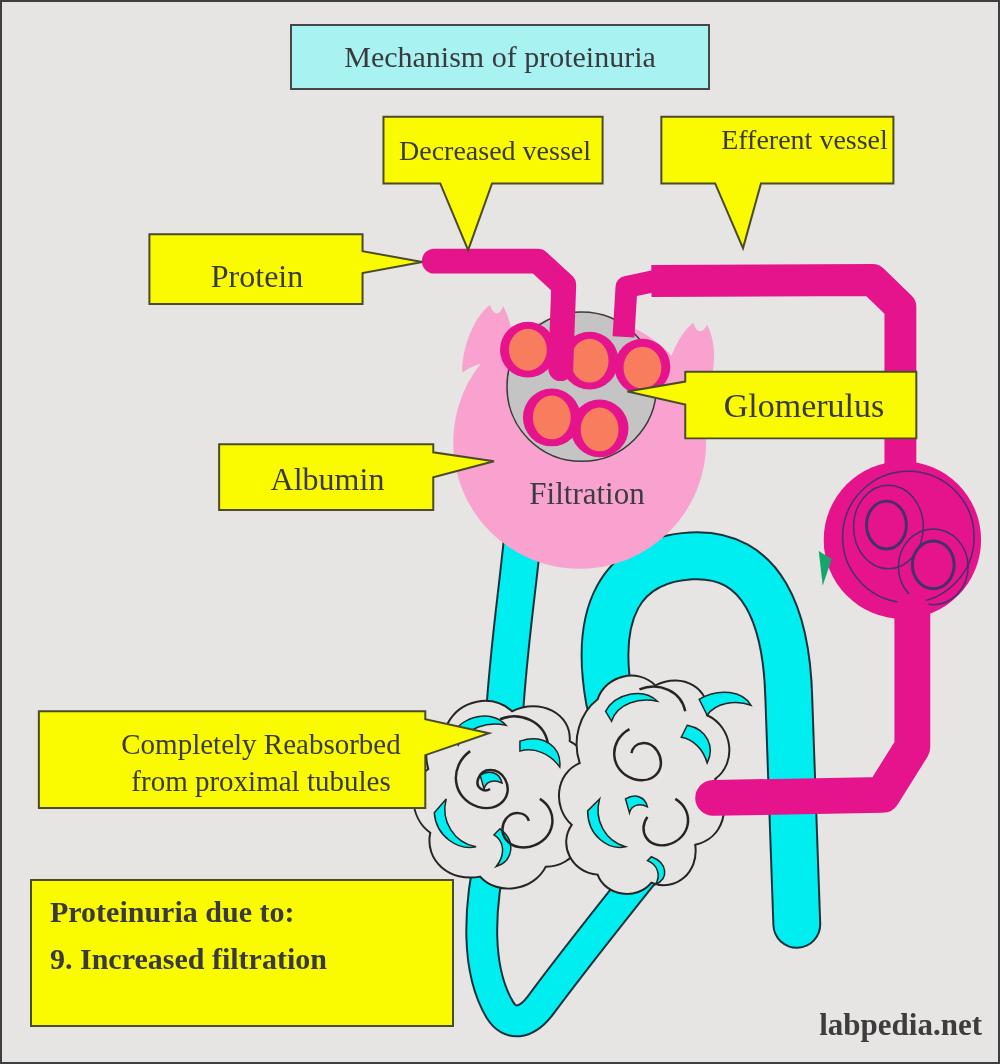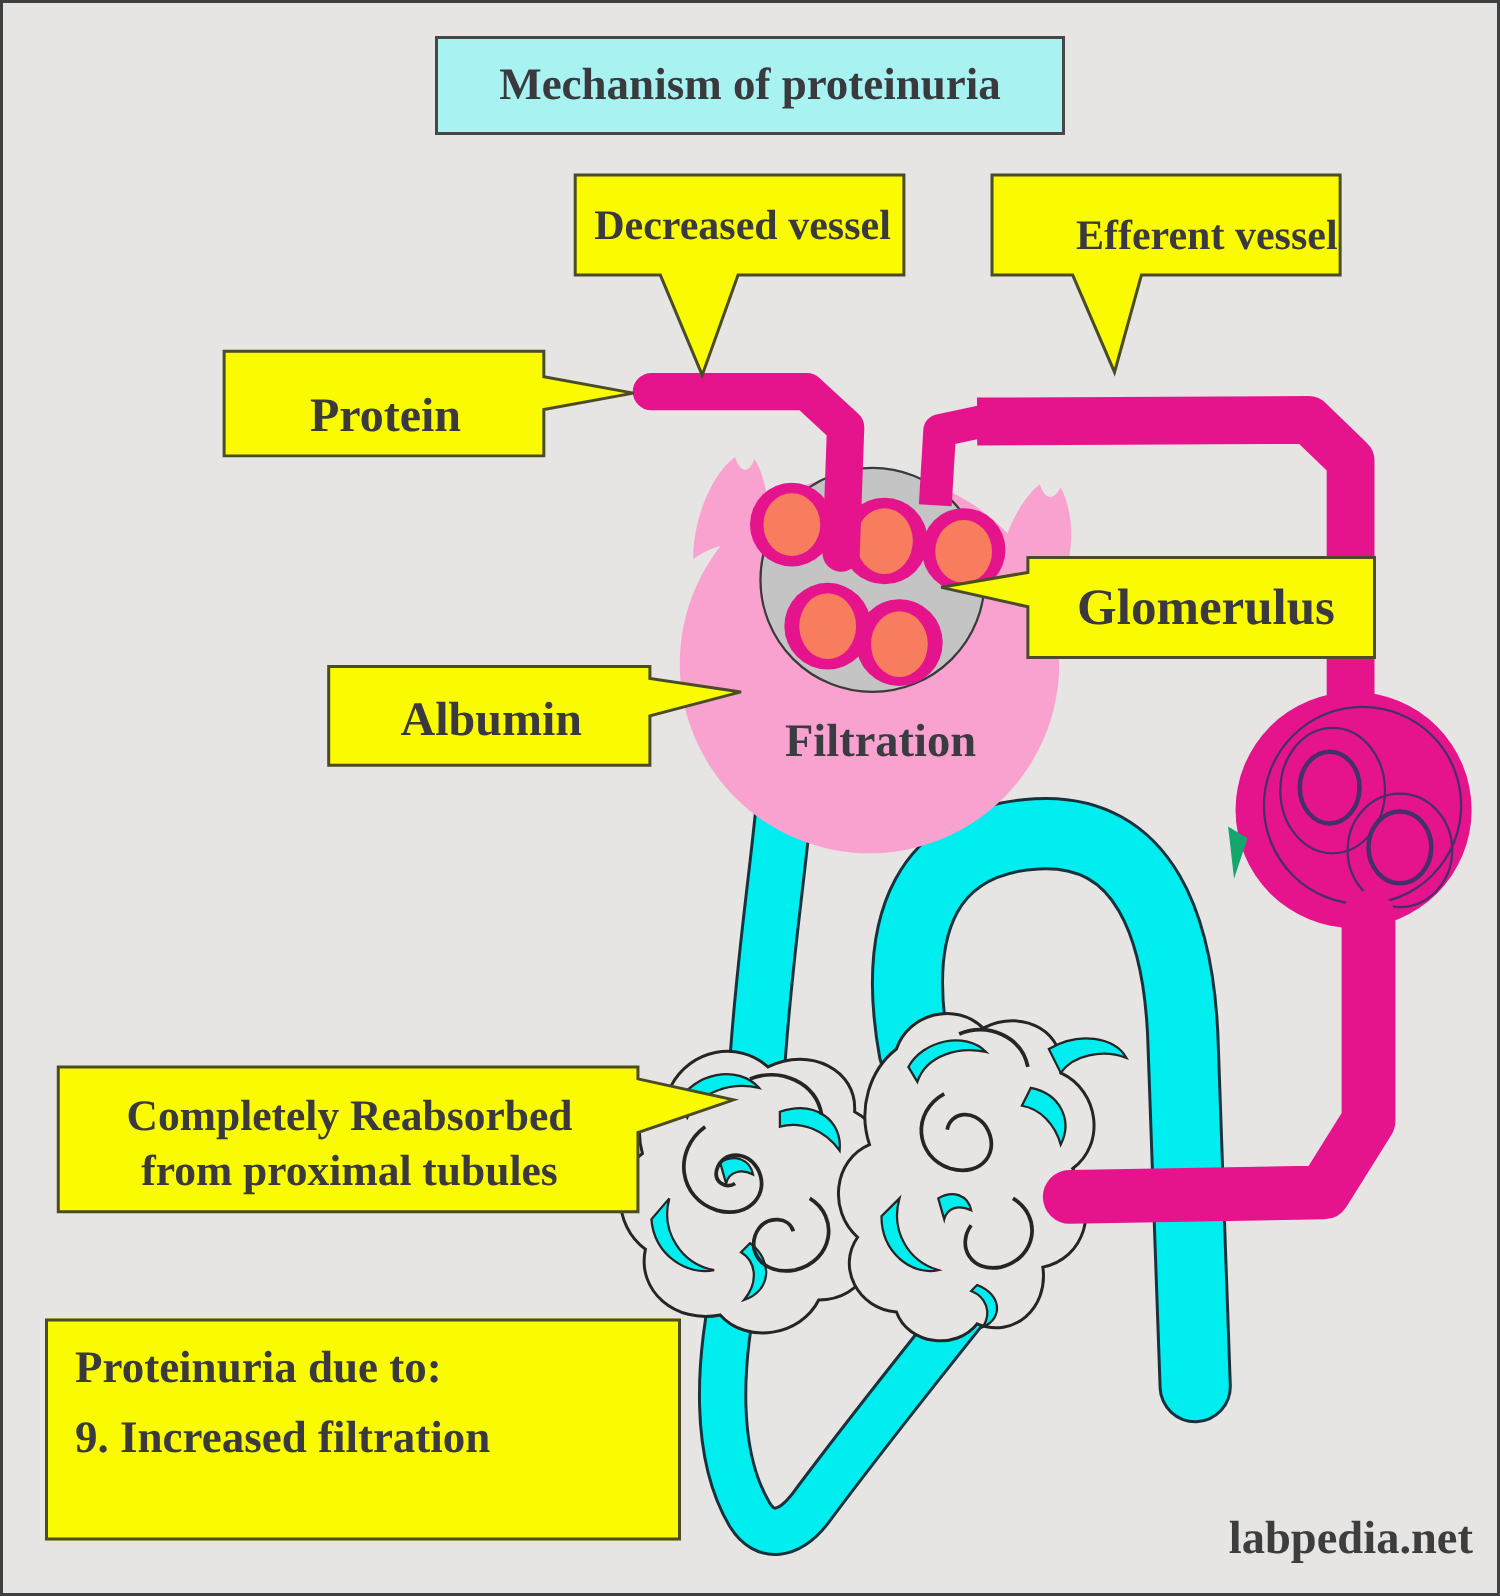--- a/index.html
+++ b/index.html
@@ -4,32 +4,32 @@
 <style>
   html,body { margin:0; padding:0; background:#ffffff; }
   .canvas {
     position:relative; width:1000px; height:1064px;
     background:#e6e5e3; border:2px solid #3f3f3f; box-sizing:border-box;
     font-family:"Liberation Serif", serif; overflow:hidden;
   }
   .art { position:absolute; left:0; top:0; width:100%; height:100%; }
   .lbl {
     position:absolute; display:flex; align-items:center; justify-content:center;
-    font-weight:bold; color:#3a3a3e; text-align:center; line-height:1.25;
+    font-weight:normal; color:#3a3a3e; text-align:center; line-height:1.25;
     white-space:pre-line;
   }
   .boxed { background:#fafa00; border:2px solid #4b4b28; box-sizing:border-box; }
   .title-box { background:#a8f2f2; border:2px solid #474747; box-sizing:border-box; }
   .lbl-title      { left:288px; top:22px;  width:420px; height:66px; font-size:30px; }
   .lbl-afferent   { left:383px; top:115px; width:220px; height:67px; font-size:28px; }
-  .lbl-efferent   { left:662px; top:122px; width:233px; height:67px; font-size:28px;padding-left:24px; }
+  .lbl-efferent   { left:662px; top:104px; width:233px; height:67px; font-size:28px;padding-left:24px; }
   .lbl-protein    { left:148px; top:233px; width:214px; height:82px; font-size:32px; }
   .lbl-glomerulus { left:686px; top:371px; width:232px; height:67px; font-size:34px; }
   .lbl-albumin    { left:218px; top:444px; width:215px; height:66px; font-size:32px; }
-  .lbl-reabsorbed { left:37px;  top:712px; width:388px; height:97px; font-size:29px; flex-direction:column; }
+  .lbl-reabsorbed { left:37px;  top:712px; width:388px; height:97px; font-size:29px; flex-direction:column;padding-left:28px; }
   .lbl-filtration { left:495px; top:472px; width:180px; height:40px; font-size:31px; color:#3b3b42; }
   .info-box {
     position:absolute; left:28px; top:877px; width:424px; height:148px;
     font-weight:bold; color:#3a3a3e; font-size:30px; line-height:1.55;
     padding:8px 16px 0 18px;
   }
   .watermark {
     position:absolute; left:700px; top:1005px; width:280px; height:40px;
     font-weight:bold; color:#3d3d3d; font-size:31px; text-align:right;
   }

